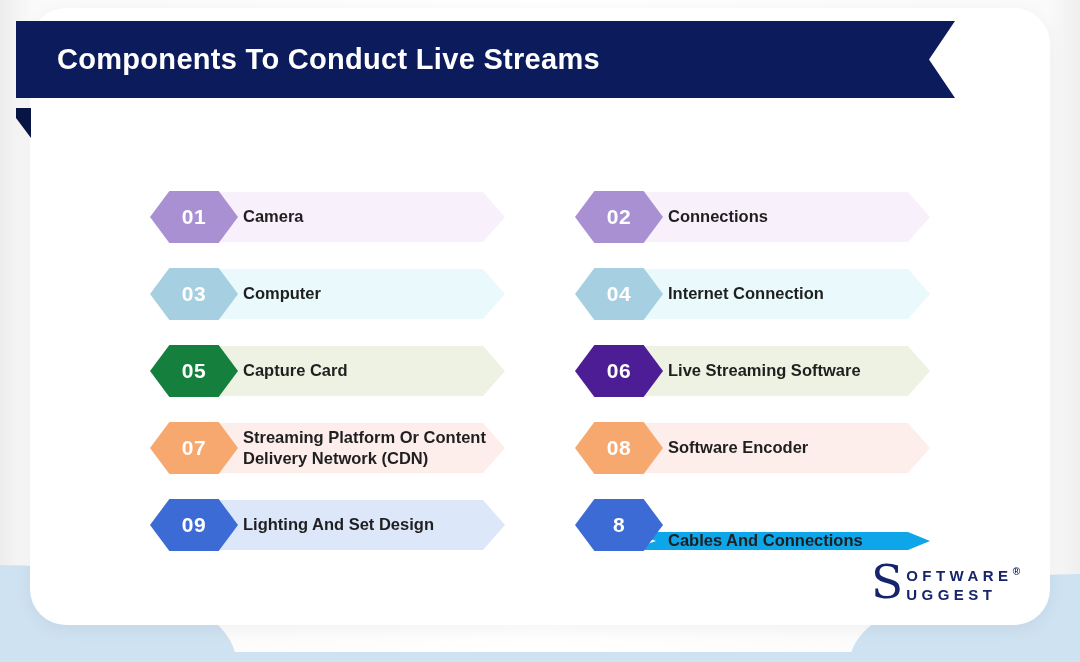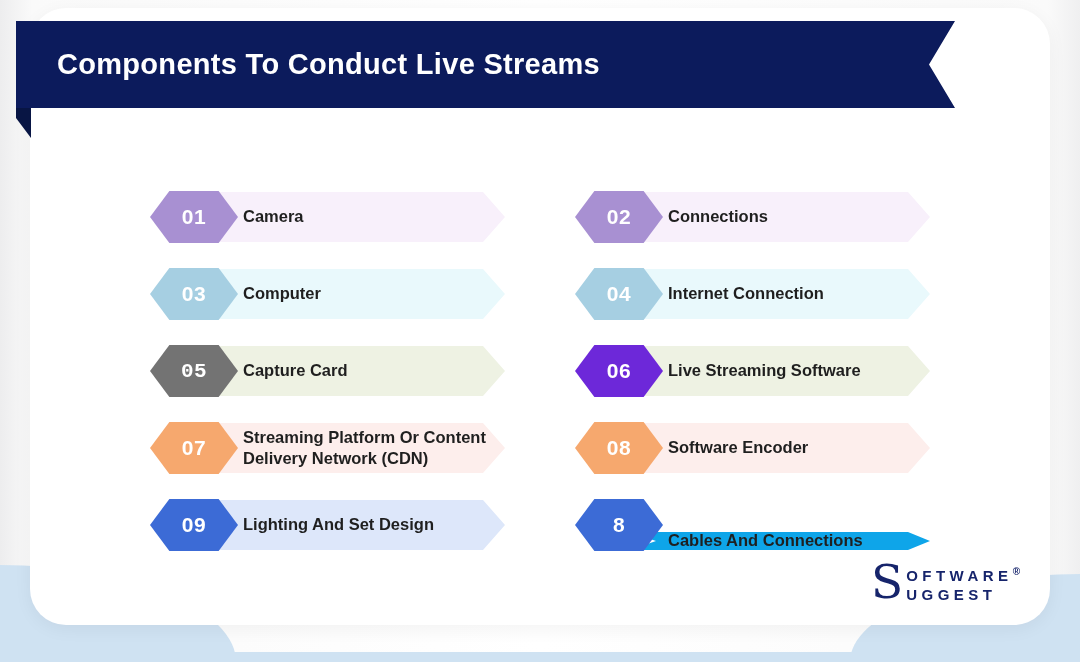--- a/index.html
+++ b/index.html
@@ -31,21 +31,21 @@
   .card {
     position: absolute; left: 30px; right: 30px; top: 8px; bottom: 37px;
     background: #ffffff;
     border-radius: 36px;
     box-shadow: 0 4px 18px rgba(0,0,0,0.05);
     z-index: 1;
   }
 
   
   .banner {
-    position: absolute; left: 16px; top: 21px; width: 939px; height: 87px;
+    position: absolute; left: 16px; top: 21px; width: 939px; height: 77px;
     display: flex; align-items: center;
     padding-left: 41px;
     clip-path: polygon(0 0, 100% 0, calc(100% - 26px) 50%, 100% 100%, 0 100%);
     z-index: 3;
   }
   .banner h1 {
     color: #ffffff;
     font-size: 29px;
     font-weight: 700;
     letter-spacing: 0.3px;
@@ -155,30 +155,30 @@
     </div>
     <div class="badge" style="background: rgb(166, 207, 226);">
       <span class="num">04</span>
     </div>
   </div>
 
   <div class="item">
     <div class="bar" style="background: rgb(238, 242, 227);">
       <span class="label">Capture Card</span>
     </div>
-    <div class="badge" style="background: #737373; font-family: Liberation Mono, monospace;">
+    <div class="badge" style="background: #15803d;">
       <span class="num">05</span>
     </div>
   </div>
 
   <div class="item">
     <div class="bar" style="background: rgb(238, 242, 227);">
       <span class="label">Live Streaming Software</span>
     </div>
-    <div class="badge" style="background: #6d28d9;">
+    <div class="badge" style="background: #4c1d95;">
       <span class="num">06</span>
     </div>
   </div>
 
   <div class="item">
     <div class="bar" style="background: rgb(253, 238, 236);">
       <span class="label">Streaming Platform Or Content Delivery Network (CDN)</span>
     </div>
     <div class="badge" style="background: rgb(246, 168, 110);">
       <span class="num">07</span>

